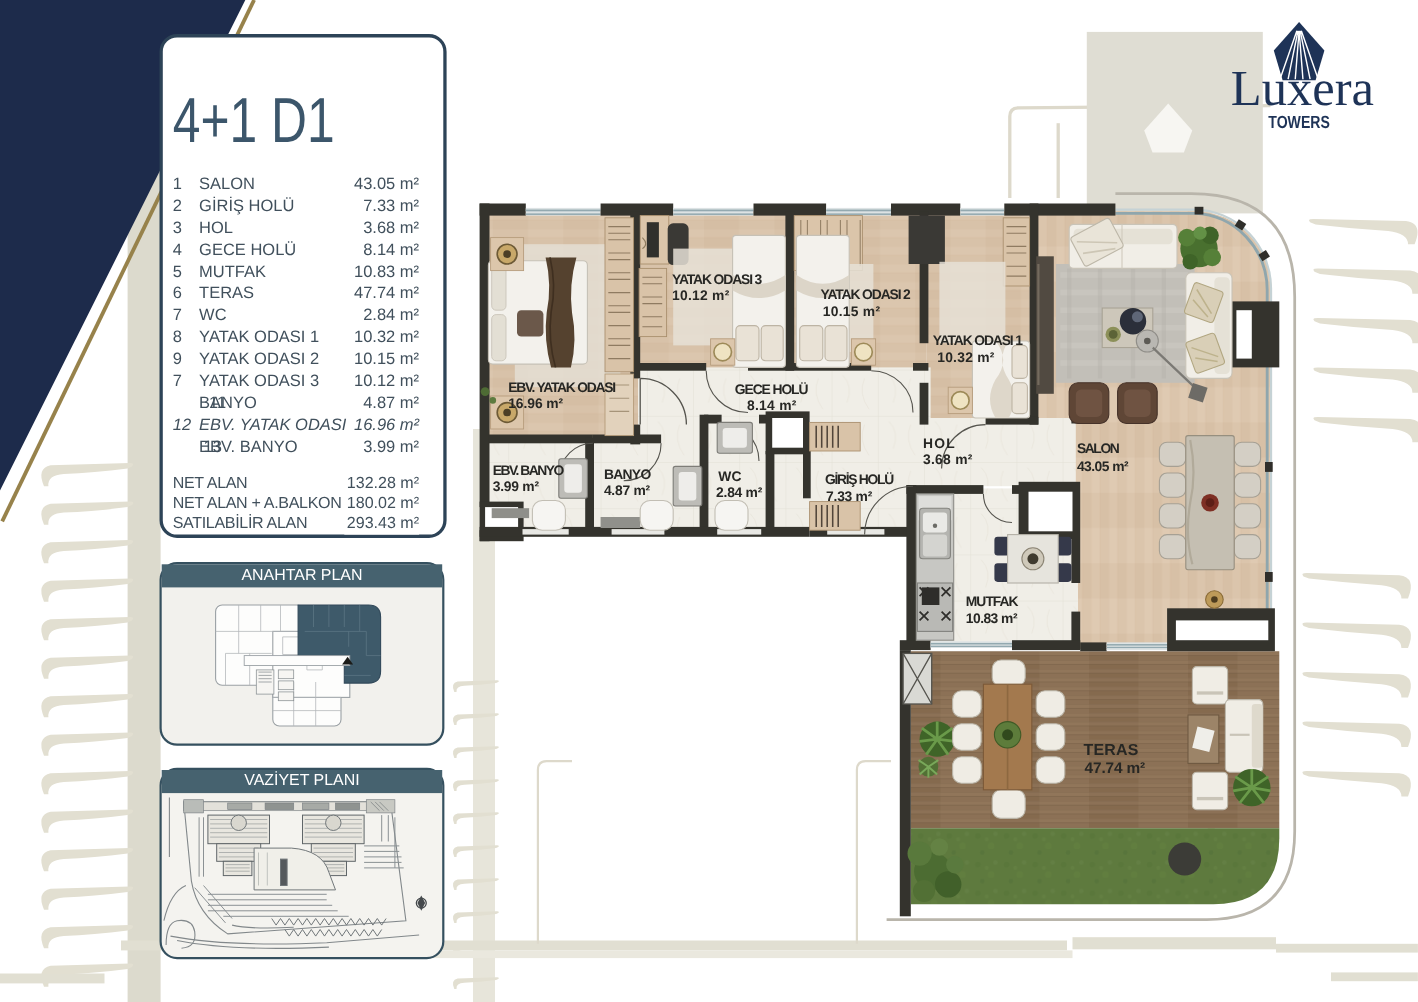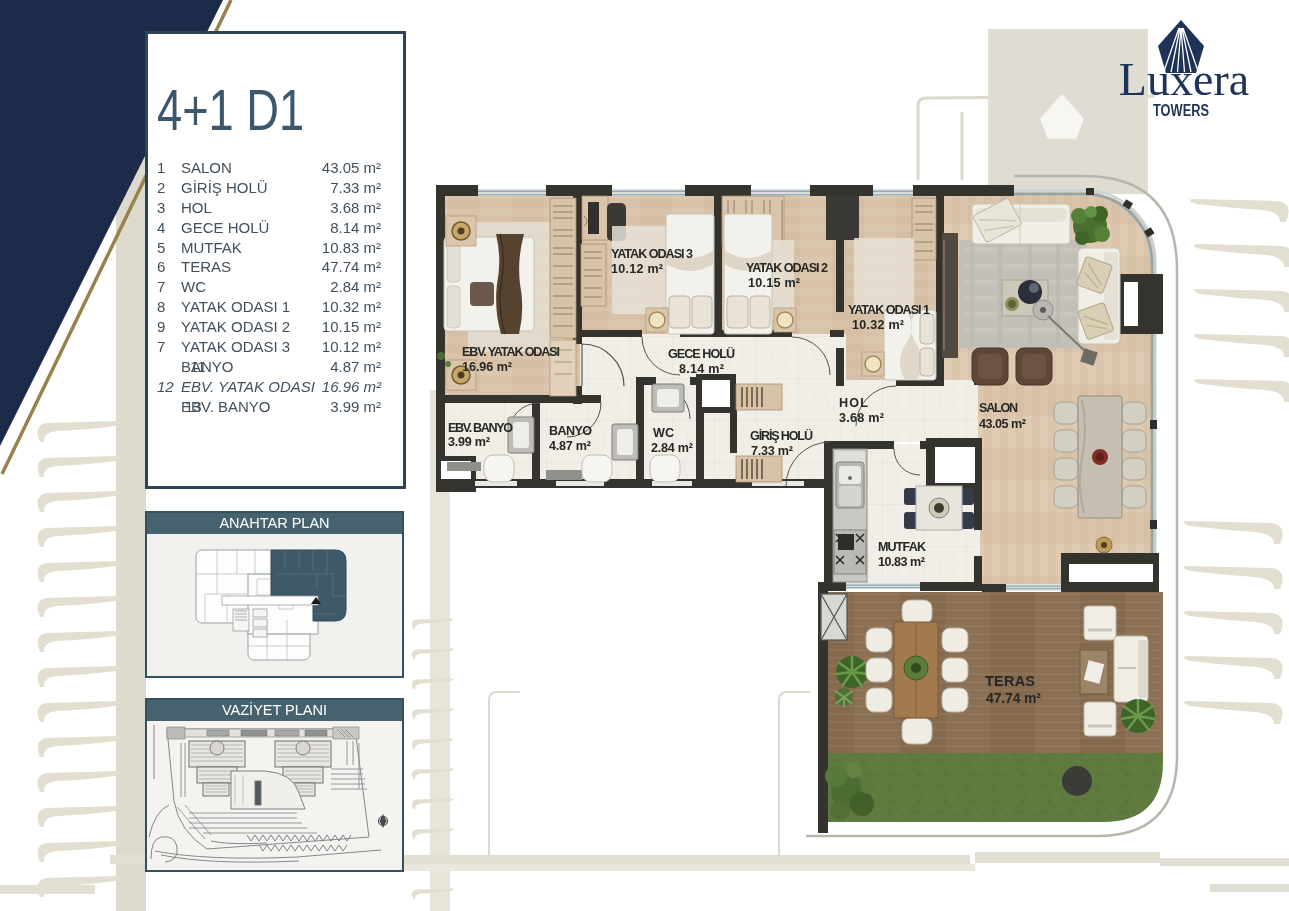--- a/index.html
+++ b/index.html
@@ -1,19 +1,19 @@
 <!DOCTYPE html>
 <html><head>
 <meta charset="utf-8">
 <style>
   html,body{margin:0;padding:0;}
   #page{position:relative;width:1289px;height:911px;background:#ffffff;overflow:hidden;
         font-family:"Liberation Sans",sans-serif;}
   #page svg{position:absolute;left:0;top:0;}
-  .panel{position:absolute;box-sizing:border-box;background:#fff;}
+  .panel{position:absolute;box-sizing:border-box;background:#fff;border-radius:16px;}
 </style>
 </head>
 <body>
 <div id="page">
 
 <svg id="bg" width="1289" height="911" viewBox="0 0 1289 911">
   <defs>
 
     <g id="slab">
       <path d="M10,22 Q3,6 16,3 L88,1 Q93,1 90,4 L86,6 Q55,10 28,11 Q13,12 14,22 Z" fill="#e2dfd1"></path>
@@ -176,20 +176,34 @@
           <span style="position:absolute;left:24px;">EBV. YATAK ODASI</span>
           <span style="position:absolute;right:0;">16.96 m²</span>
         </div>
         <div style="position:relative;height:19.9px;">
           <span style="position:absolute;left:0;margin-left:28px;">13</span>
           <span style="position:absolute;left:24px;">EBV. BANYO</span>
           <span style="position:absolute;right:0;">3.99 m²</span>
         </div>
       </div>
 
+  <div id="totals" style="position:absolute;left:9px;top:397px;width:224px;font-size:14.6px;line-height:18.2px;">
+        <div style="position:relative;height:18.2px;white-space:nowrap;">
+          <span style="position:absolute;left:0;letter-spacing:-0.3px;">NET ALAN</span>
+          <span style="position:absolute;right:0;background:#fff;padding-left:2px;">132.28 m²</span>
+        </div>
+        <div style="position:relative;height:18.2px;white-space:nowrap;">
+          <span style="position:absolute;left:0;letter-spacing:-0.3px;">NET ALAN + A.BALKON</span>
+          <span style="position:absolute;right:0;background:#fff;padding-left:2px;">180.02 m²</span>
+        </div>
+        <div style="position:relative;height:18.2px;white-space:nowrap;">
+          <span style="position:absolute;left:0;letter-spacing:-0.3px;">SATILABİLİR ALAN</span>
+          <span style="position:absolute;right:0;background:#fff;padding-left:2px;">293.43 m²</span>
+        </div>
+      </div>
 </div>
 
 <div class="panel" id="anahtar" style="left:145px;top:511px;width:259px;height:167px;border:2px solid #35505f;background:#f2f1ed;">
 
   <div style="position:absolute;left:0;top:0;width:100%;height:21px;background:#46626f;color:#fff;
        font-size:14.5px;text-align:center;line-height:21px;">ANAHTAR PLAN</div>
 
   <svg width="255" height="142" viewBox="0 0 255 142" style="position:absolute;left:0;top:21px;">
 
     <g stroke="#9aa0a4" stroke-width="1" fill="#fdfdfc">

